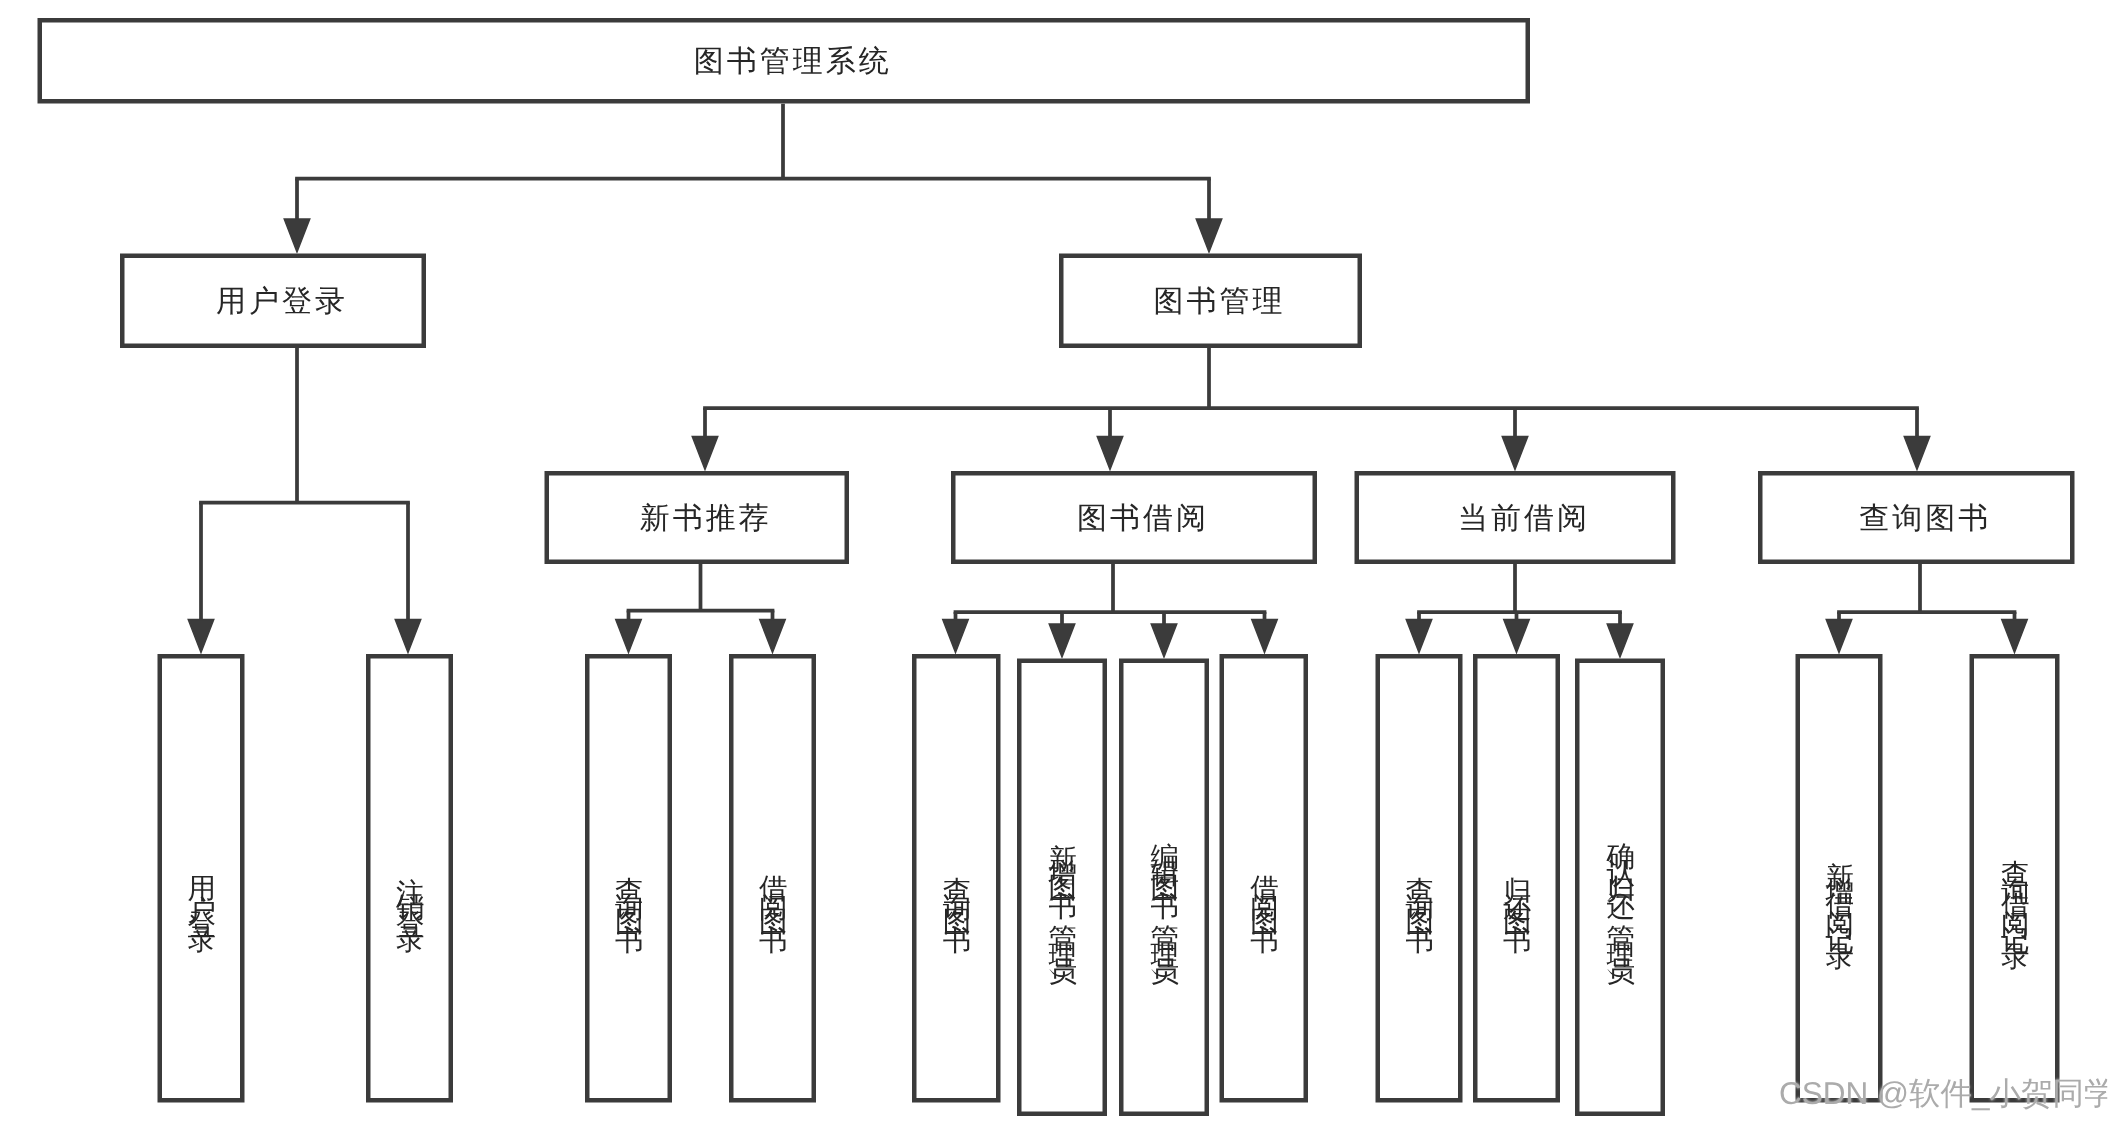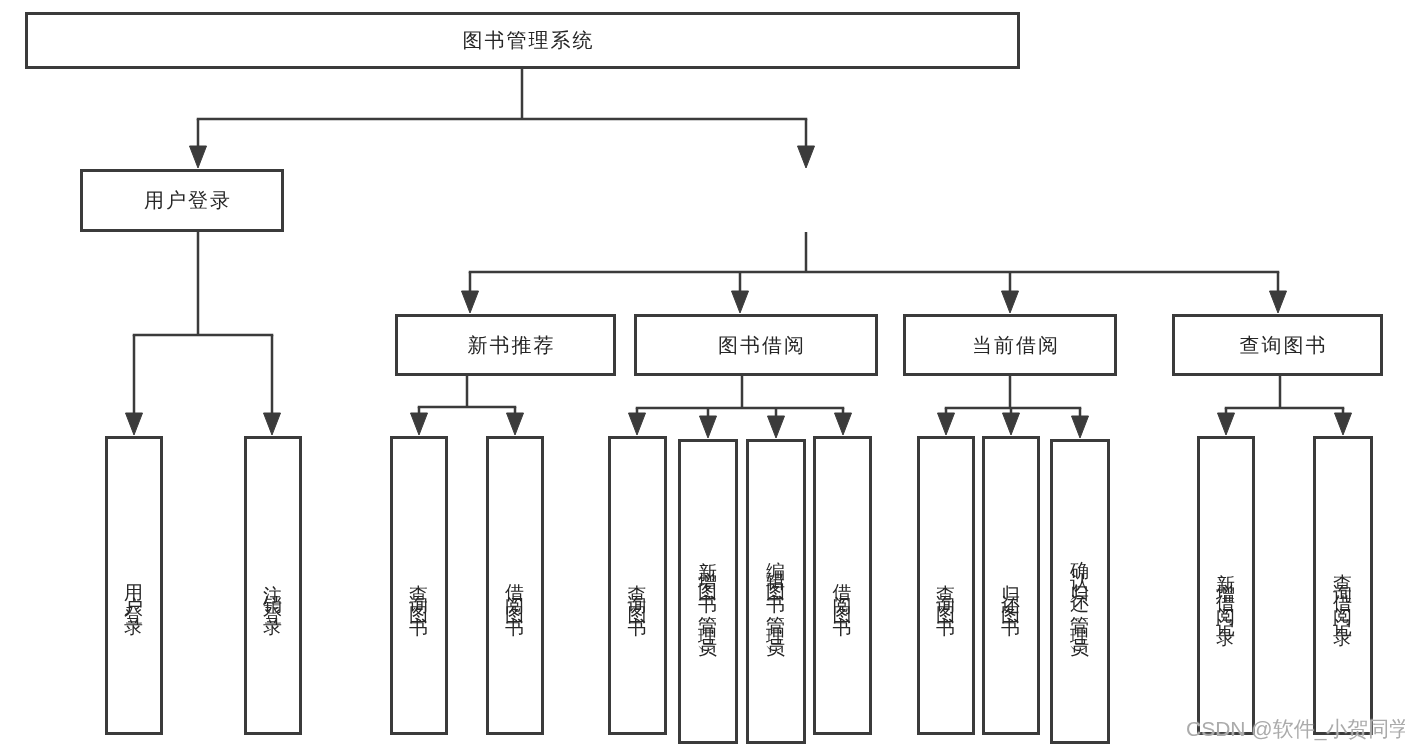--- a/index.html
+++ b/index.html
@@ -112,22 +112,23 @@
     <line x1="1224.75" y1="408" x2="1344.25" y2="408"></line>
     <line x1="1226" y1="408" x2="1226" y2="417"></line>
     <polygon points="1226,435 1217.5,413 1234.5,413"></polygon>
     <line x1="1343" y1="408" x2="1343" y2="417"></line>
     <polygon points="1343,435 1334.5,413 1351.5,413"></polygon>
   </svg>
 
   <div class="node h-node" style="left:25px;top:12px;width:995px;height:57px;">图书管理系统</div>
 
   <div class="node h-node" style="left:80px;top:169px;width:204px;height:63px;">用户登录</div>
+  <div class="node h-node" style="left:706px;top:169px;width:202px;height:63px;">图书管理</div>
 
-  <div class="node h-node" style="left:363px;top:314px;width:221px;height:62px;margin-left:32px;">新书推荐</div>
+  <div class="node h-node" style="left:363px;top:314px;width:203px;height:62px;">新书推荐</div>
   <div class="node h-node" style="left:634px;top:314px;width:244px;height:62px;">图书借阅</div>
   <div class="node h-node" style="left:903px;top:314px;width:214px;height:62px;font-family:Liberation Mono, monospace;">当前借阅</div>
   <div class="node h-node" style="left:1172px;top:314px;width:211px;height:62px;">查询图书</div>
 
   <div class="node v-node" style="left:105px;top:436px;width:58px;height:299px;">用户登录</div>
   <div class="node v-node" style="left:244px;top:436px;width:58px;height:299px;">注销登录</div>
 
   <div class="node v-node" style="left:390px;top:436px;width:58px;height:299px;">查询图书</div>
   <div class="node v-node" style="left:486px;top:436px;width:58px;height:299px;">借阅图书</div>
 

